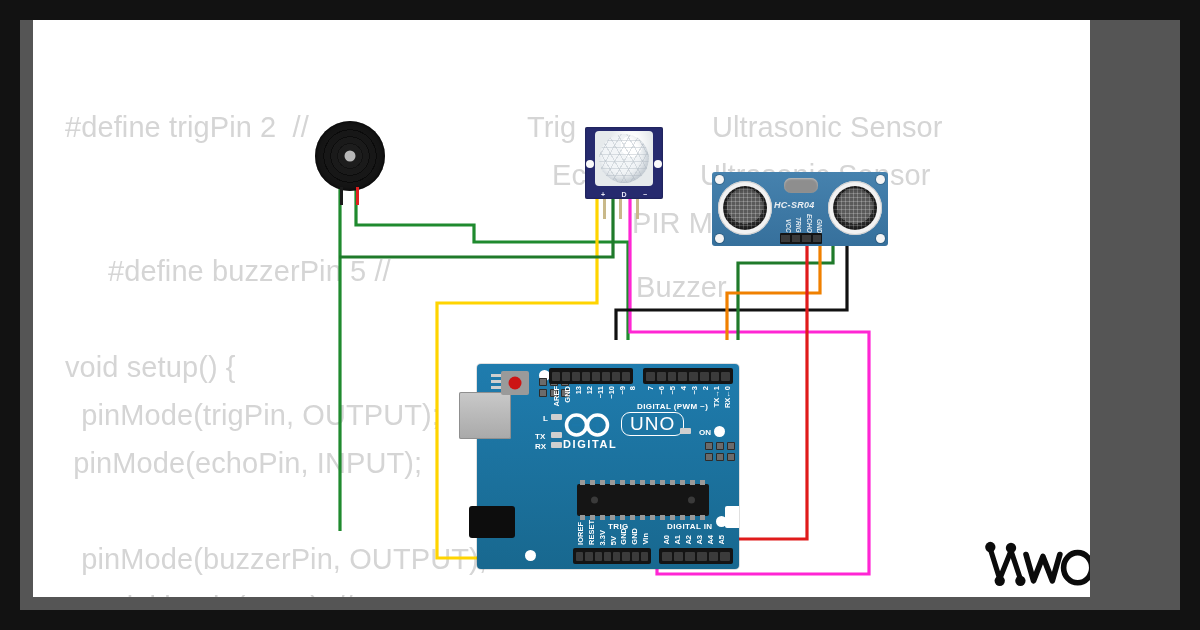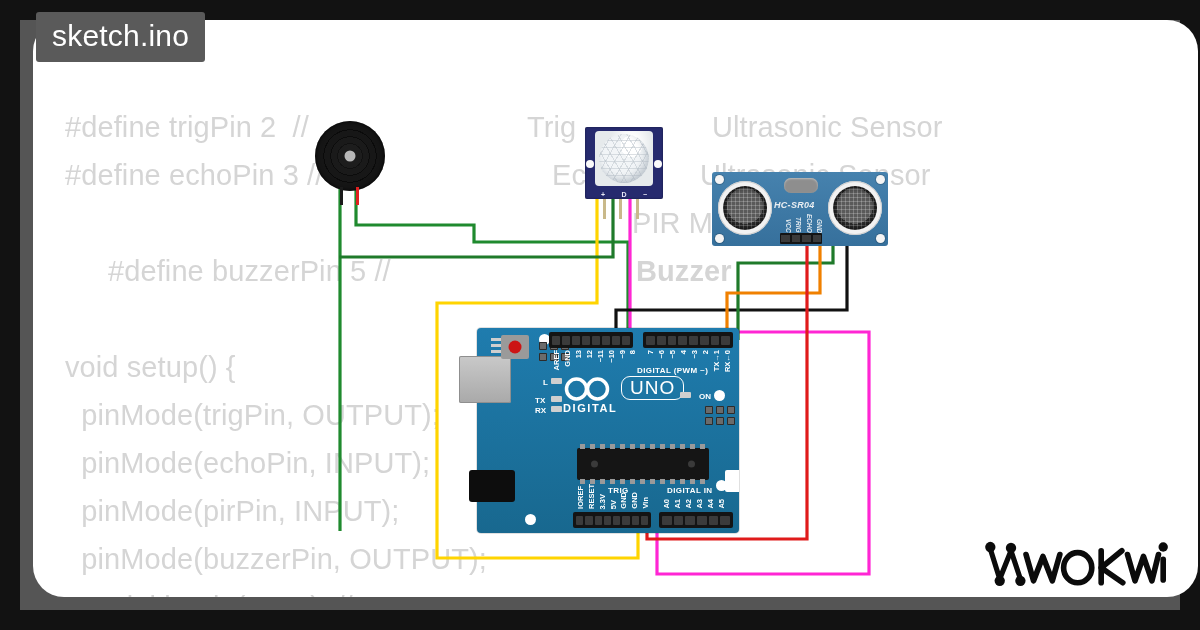--- a/index.html
+++ b/index.html
@@ -13,24 +13,23 @@
 
   
   .frame-gray {
     position: absolute; left: 20px; top: 20px;
     width: 1160px; height: 590px;
     background: #555555;
   }
   
   .canvas {
     position: absolute; left: 33px; top: 20px;
-    width: 1165px; height: 577px;
+    width: 1057px; height: 577px;
     background: #ffffff;
     overflow: hidden;
-    border-radius: 31px;
   }
 
   
   .code-layer {
     position: absolute; left: 0; top: 0; width: 100%; height: 100%;
     pointer-events: none;
   }
   .code-line {
     position: absolute;
     color: #d5d5d5;
@@ -142,20 +141,21 @@
     flex: 1; writing-mode: vertical-rl; text-orientation: mixed;
     color: #dfe8ee; font-size: 6.5px; font-weight: bold; line-height: 1; text-align: right;
   }
 
   
   .uno { left: 444px; top: 308px; width: 262px; height: 205px; }
   .uno-pcb {
     width: 262px; height: 205px; background: #1c77a8; border-radius: 4px; position: relative;
     background-image: linear-gradient(180deg, #1f7cae 0%, #18688f 100%);
     box-shadow: 0 0 0 1px rgba(0,0,0,.12);
+    margin-top: 36px;
   }
   .uno-notch { position: absolute; right: 0; top: 142px; width: 14px; height: 22px;
                background: #ffffff; border-radius: 2px 0 0 2px; }
   .u-hole { position: absolute; width: 11px; height: 11px; border-radius: 50%; background: #fff; }
   .uno-usb { position: absolute; left: -18px; top: 28px; width: 52px; height: 47px;
              background: linear-gradient(180deg,#c9c9c9,#a9a9a9); border-radius: 2px;
              box-shadow: inset 0 0 0 1px #8f8f8f; }
   .uno-jack { position: absolute; left: -8px; top: 142px; width: 46px; height: 32px;
               background: #0d0d0d; border-radius: 3px; }
   .uno-reset { position: absolute; left: 24px; top: 7px; width: 28px; height: 24px;
@@ -211,35 +211,33 @@
 </head>
 <body>
 
 <div id="root">
   <div class="frame-gray"></div>
 
   <div class="canvas">
 
     <div class="code-layer">
       <div class="code-line" style="left:32px; top:92px;">#define trigPin 2  //</div>
-      <div class="code-line" style="left:32px; top:140px;">#define echoPin 3 //</div>
       <div class="code-line" style="left:32px; top:236px;margin-left:43px;">#define buzzerPin 5 //</div>
       <div class="code-line" style="left:32px; top:332px;">void setup() {</div>
       <div class="code-line" style="left:32px; top:380px;">  pinMode(trigPin, OUTPUT);</div>
-      <div class="code-line" style="left:32px; top:428px;">  pinMode(echoPin, INPUT);</div>
-      <div class="code-line" style="left:32px; top:476px;">  pinMode(pirPin, INPUT);</div>
+      <div class="code-line" style="left:24px; top:428px;">  pinMode(echoPin, INPUT);</div>
       <div class="code-line" style="left:32px; top:524px;">  pinMode(buzzerPin, OUTPUT);</div>
       <div class="code-line" style="left:32px; top:572px;">  Serial.begin(9600); //</div>
 
       <div class="code-line" style="left:494px; top:92px;">Trig</div>
       <div class="code-line" style="left:519px; top:140px;">Echo</div>
       <div class="code-line" style="left:679px; top:92px;">Ultrasonic Sensor</div>
       <div class="code-line" style="left:667px; top:140px;">Ultrasonic Sensor</div>
       <div class="code-line" style="left:599px; top:188px;">PIR Motion Sensor</div>
-      <div class="code-line" style="left:603px; top:236px;font-weight:bold;">Buzzer</div>
+      <div class="code-line" style="left:603px; top:252px;">Buzzer</div>
     </div>
 
     <svg class="wires" viewBox="0 0 1147 577">
       <g fill="none" stroke-width="3.2" stroke-linejoin="miter" stroke-linecap="butt">
 
         <path d="M307,168 L307,511" stroke="#1f8a2e"></path>
 
         <path d="M323,168 L323,205 L441,205 L441,222 L595,222 L595,320" stroke="#1f8a2e"></path>
 
         <path d="M564,179 L564,283 L404,283 L404,538 L605,538 L605,513" stroke="#ffd400"></path>
@@ -480,14 +478,13 @@
         </g>
         <g fill="#0b0b0b">
           <rect x="193" y="26" width="6" height="28" rx="3"></rect>
           <circle cx="196" cy="16" r="5"></circle>
         </g>
       </svg>
     </div>
 
   </div>
 
-  <div class="tab-chip">sketch.ino</div>
 </div>
 
 </body></html>

